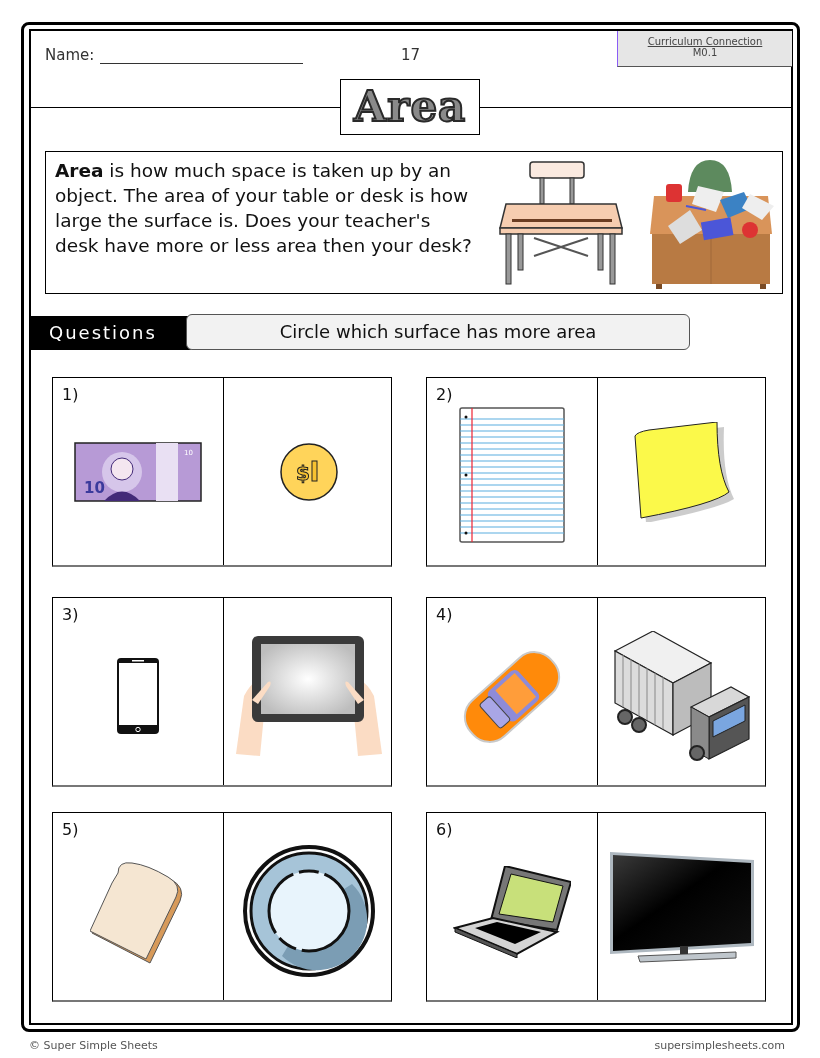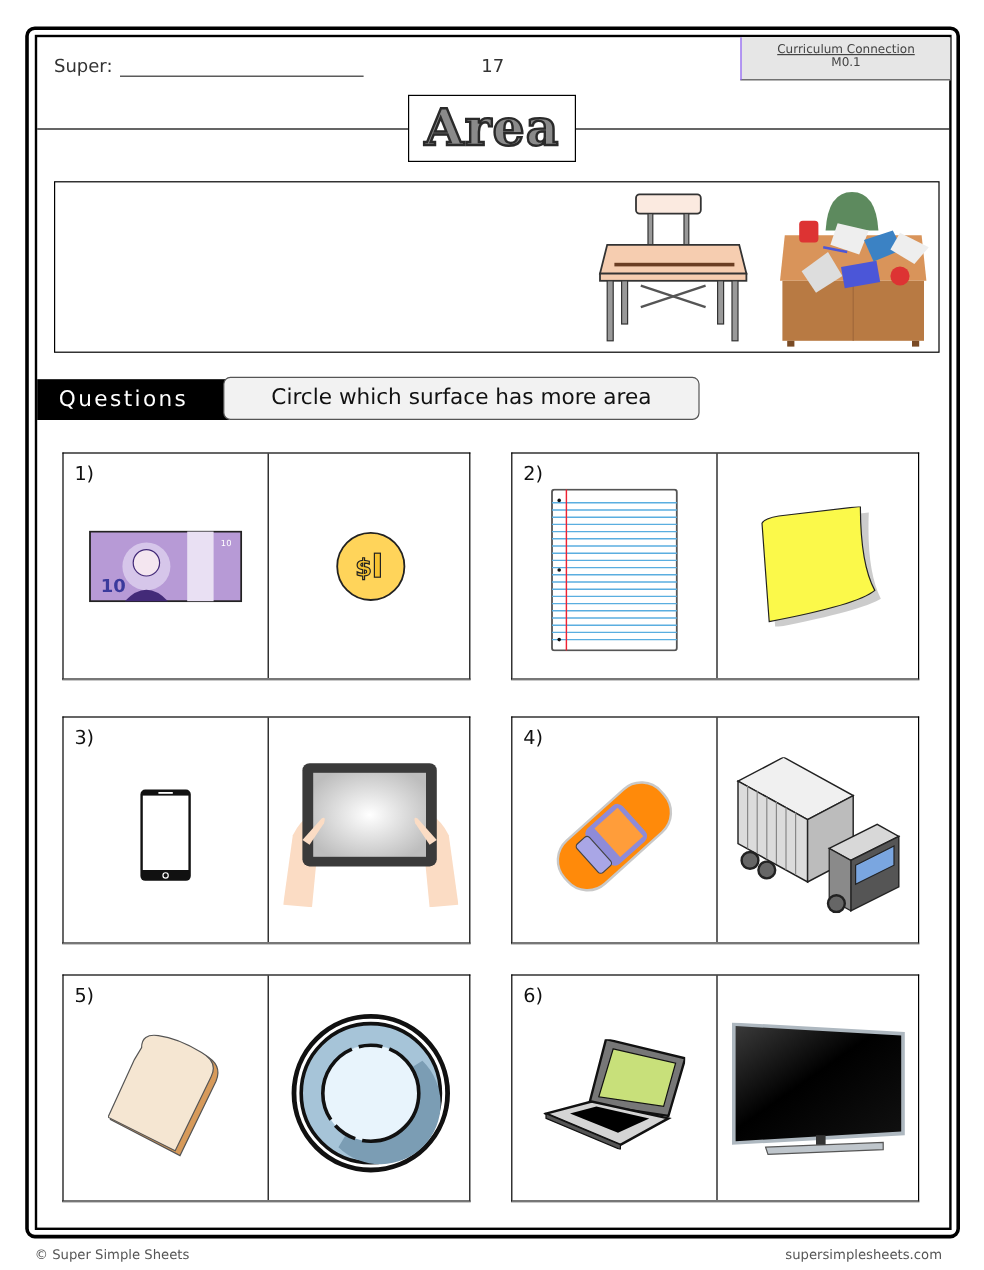--- a/index.html
+++ b/index.html
@@ -22,53 +22,54 @@
   .title-text { font-family: "DejaVu Serif", serif; font-weight: bold; font-size: 42px; color: #8a8a8a; -webkit-text-stroke: 2px #2a2a2a; letter-spacing: 1px; line-height: 1; text-shadow: 1px 1px 0 #bbb; }
 
   .intro-box { position: absolute; left: 45px; top: 151px; width: 738px; height: 143px; border: 1px solid #000; }
   .intro-text { position: absolute; left: 9px; top: 6px; width: 420px; font-size: 18.5px; line-height: 25px; color: #111; }
   .intro-text b { font-weight: bold; }
   .desk-img { position: absolute; left: 450px; top: 8px; width: 132px; height: 128px; }
   .teacher-desk-img { position: absolute; left: 600px; top: 4px; width: 130px; height: 133px; }
 
   .questions-bar { position: absolute; left: 31px; top: 316px; width: 160px; height: 34px; background: #000; }
   .questions-label { position: absolute; left: 19px; top: 316px; width: 170px; height: 34px; line-height: 34px; color: #fff; font-size: 18px; letter-spacing: 2px; padding-left: 30px; }
-  .instruction-pill { position: absolute; left: 186px; top: 314px; width: 397px; height: 36px; background: #f2f2f2; border: 1px solid #555; border-radius: 6px; text-align: center; line-height: 34px; font-size: 18px; color: #111; }
+  .instruction-pill { position: absolute; left: 186px; top: 314px; width: 504px; height: 36px; background: #f2f2f2; border: 1px solid #555; border-radius: 6px; text-align: center; line-height: 34px; font-size: 18px; color: #111; }
 
   .question-card { position: absolute; width: 340px; height: 190px; border: 1px solid #000; border-bottom: 2px solid #777; }
   .question-card .divider { position: absolute; left: 170px; top: 0; bottom: 0; border-left: 1px solid #000; }
   .question-number { position: absolute; left: 9px; top: 7px; font-size: 16px; color: #111; }
   .option-left, .option-right { position: absolute; top: 0; width: 170px; height: 100%; display: flex; align-items: center; justify-content: center; cursor: pointer; }
   .option-left { left: 0; }
   .option-right { left: 171px; }
 
   .footer-left { position: absolute; left: 29px; top: 1039px; font-size: 11px; color: #555; }
   .footer-right { position: absolute; right: 35px; top: 1039px; font-size: 11px; color: #555; }
 </style>
 </head>
 <body>
 
 <div class="outer-border"></div>
 <div class="inner-border"></div>
 
-<span class="name-label">Super:</span>
+<span class="name-label">Name:</span>
 <div class="name-line"></div>
 <span class="page-number">17</span>
 
 <div class="curriculum-box">
   <span class="curriculum-title">Curriculum Connection</span>
   <span class="curriculum-code">M0.1</span>
 </div>
 
 <div class="title-rule"></div>
 <div class="title-box">
   <span class="title-text">Area</span>
 </div>
 
 <div class="intro-box">
+  <p class="intro-text"><b>Area</b><span> is how much space is taken up by an object. The area of your table or desk is how large the surface is. Does your teacher's desk have more or less area then your desk?</span></p>
 
   <svg class="desk-img" viewBox="0 0 132 128">
     <rect x="34" y="2" width="54" height="16" rx="3" fill="#fbeae0" stroke="#333" stroke-width="1.5"></rect>
     <rect x="44" y="18" width="4" height="26" fill="#999" stroke="#333"></rect>
     <rect x="74" y="18" width="4" height="26" fill="#999" stroke="#333"></rect>
     <polygon points="10,44 120,44 126,68 4,68" fill="#f6cdb0" stroke="#333" stroke-width="1.5"></polygon>
     <rect x="4" y="68" width="122" height="6" fill="#f6cdb0" stroke="#333" stroke-width="1.5"></rect>
     <rect x="16" y="59" width="100" height="3" fill="#6b3d22"></rect>
     <line x1="38" y1="78" x2="92" y2="96" stroke="#555" stroke-width="2"></line>
     <line x1="92" y1="78" x2="38" y2="96" stroke="#555" stroke-width="2"></line>

